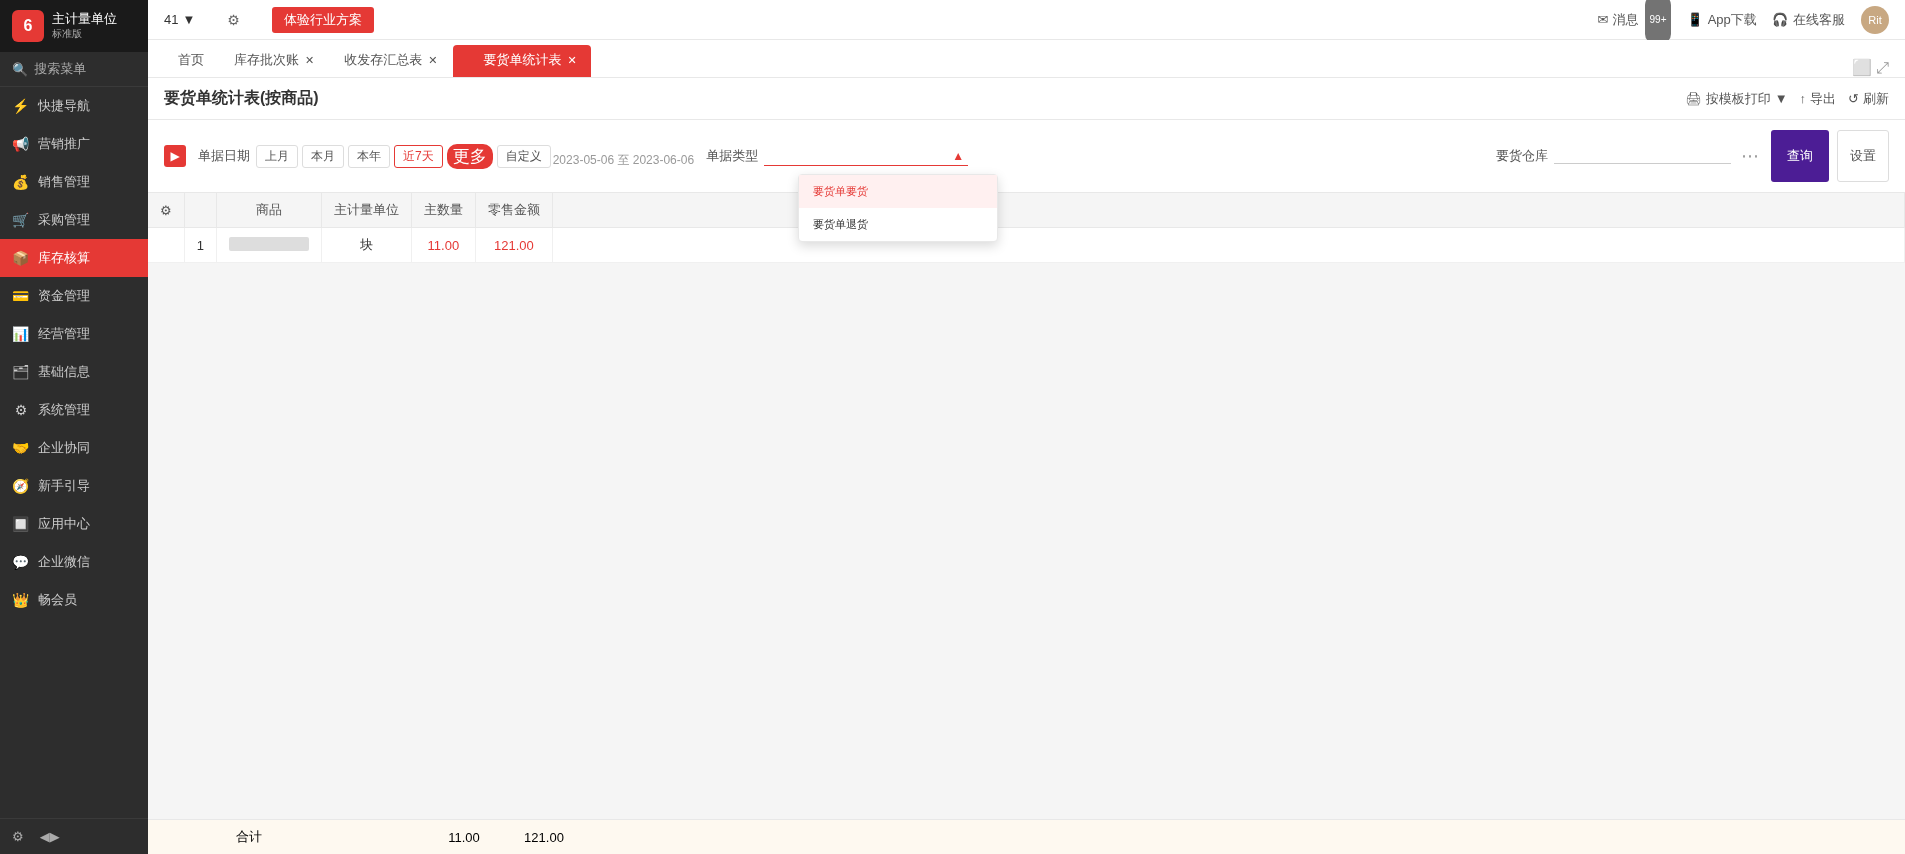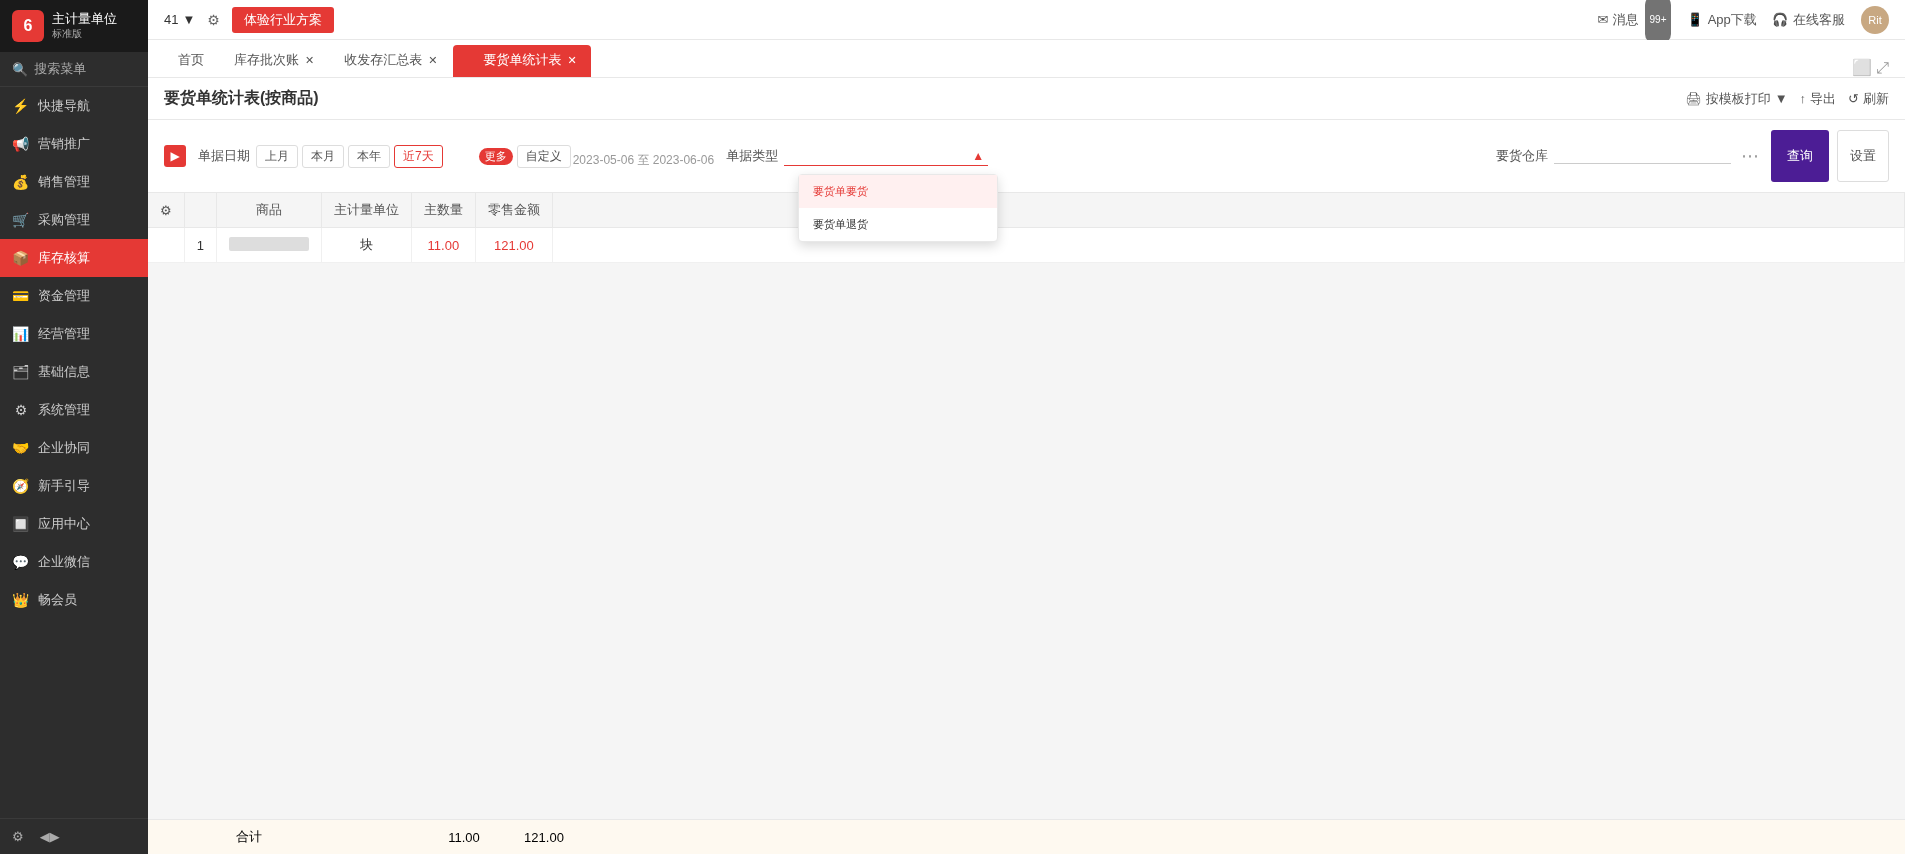--- a/index.html
+++ b/index.html
@@ -82,21 +82,21 @@
     .top-header {
       height: 40px;
       background: white;
       display: flex;
       align-items: center;
       padding: 0 16px;
       gap: 16px;
       border-bottom: 1px solid #e8e8e8;
       justify-content: space-between;
     }
-    .top-header-left { display: flex; align-items: center; gap: 12px; justify-content: flex-end; }
+    .top-header-left { display: flex; align-items: center; gap: 32px; justify-content: flex-end; }
     .breadcrumb-select {
       display: flex;
       align-items: center;
       gap: 4px;
       font-size: 13px;
       color: #333;
     }
     .settings-icon { color: #666; cursor: pointer; font-size: 14px; }
     .promo-btn {
       background: #e53935;
@@ -204,23 +204,22 @@
       border-radius: 3px;
       font-size: 12px;
       color: #555;
     }
     .date-btn.active { color: #e53935; border-color: #e53935; }
     .more-badge {
       background: #e53935;
       color: white;
       border-radius: 10px;
       padding: 1px 6px;
-      font-size: 11px;
-      cursor: pointer;
-      margin-left: 32px;
+      font-size: 17px;
+      cursor: pointer;
     }
     .date-range { font-size: 12px; color: #999; margin-top: 8px; }
 
     .filter-type-group { display: flex; align-items: center; gap: 6px; font-size: 13px; color: #555; }
     .filter-select {
       border: none;
       border-bottom: 1px solid #e53935;
       padding: 2px 24px 2px 4px;
       font-size: 13px;
       color: #333;

